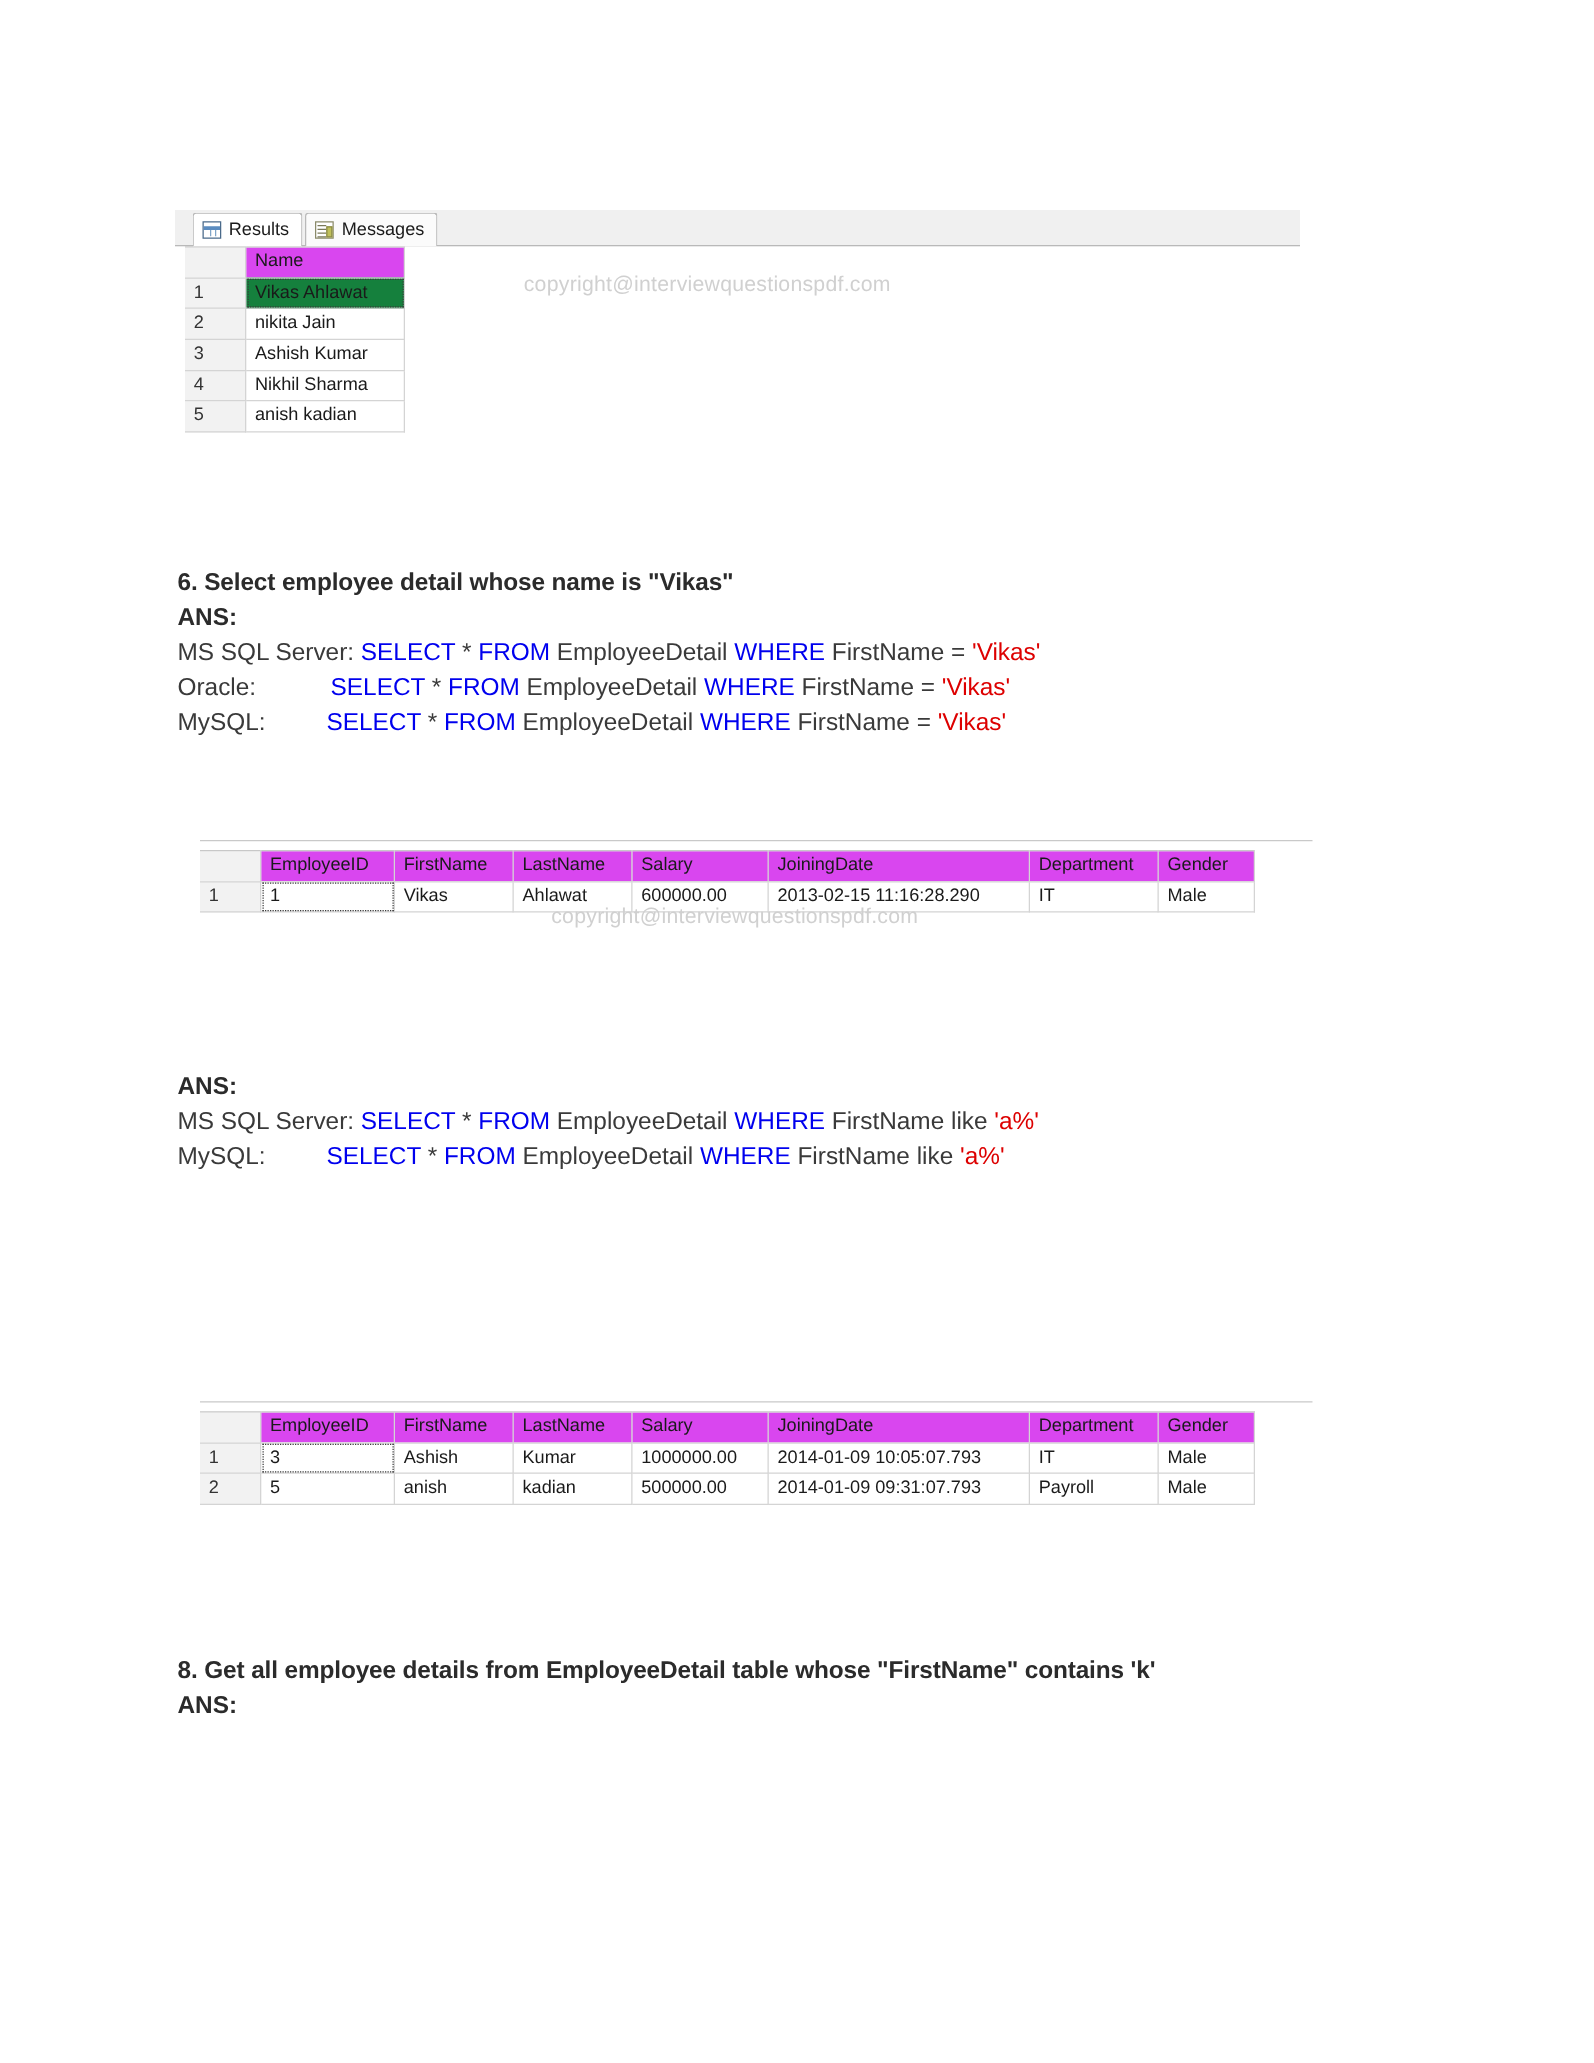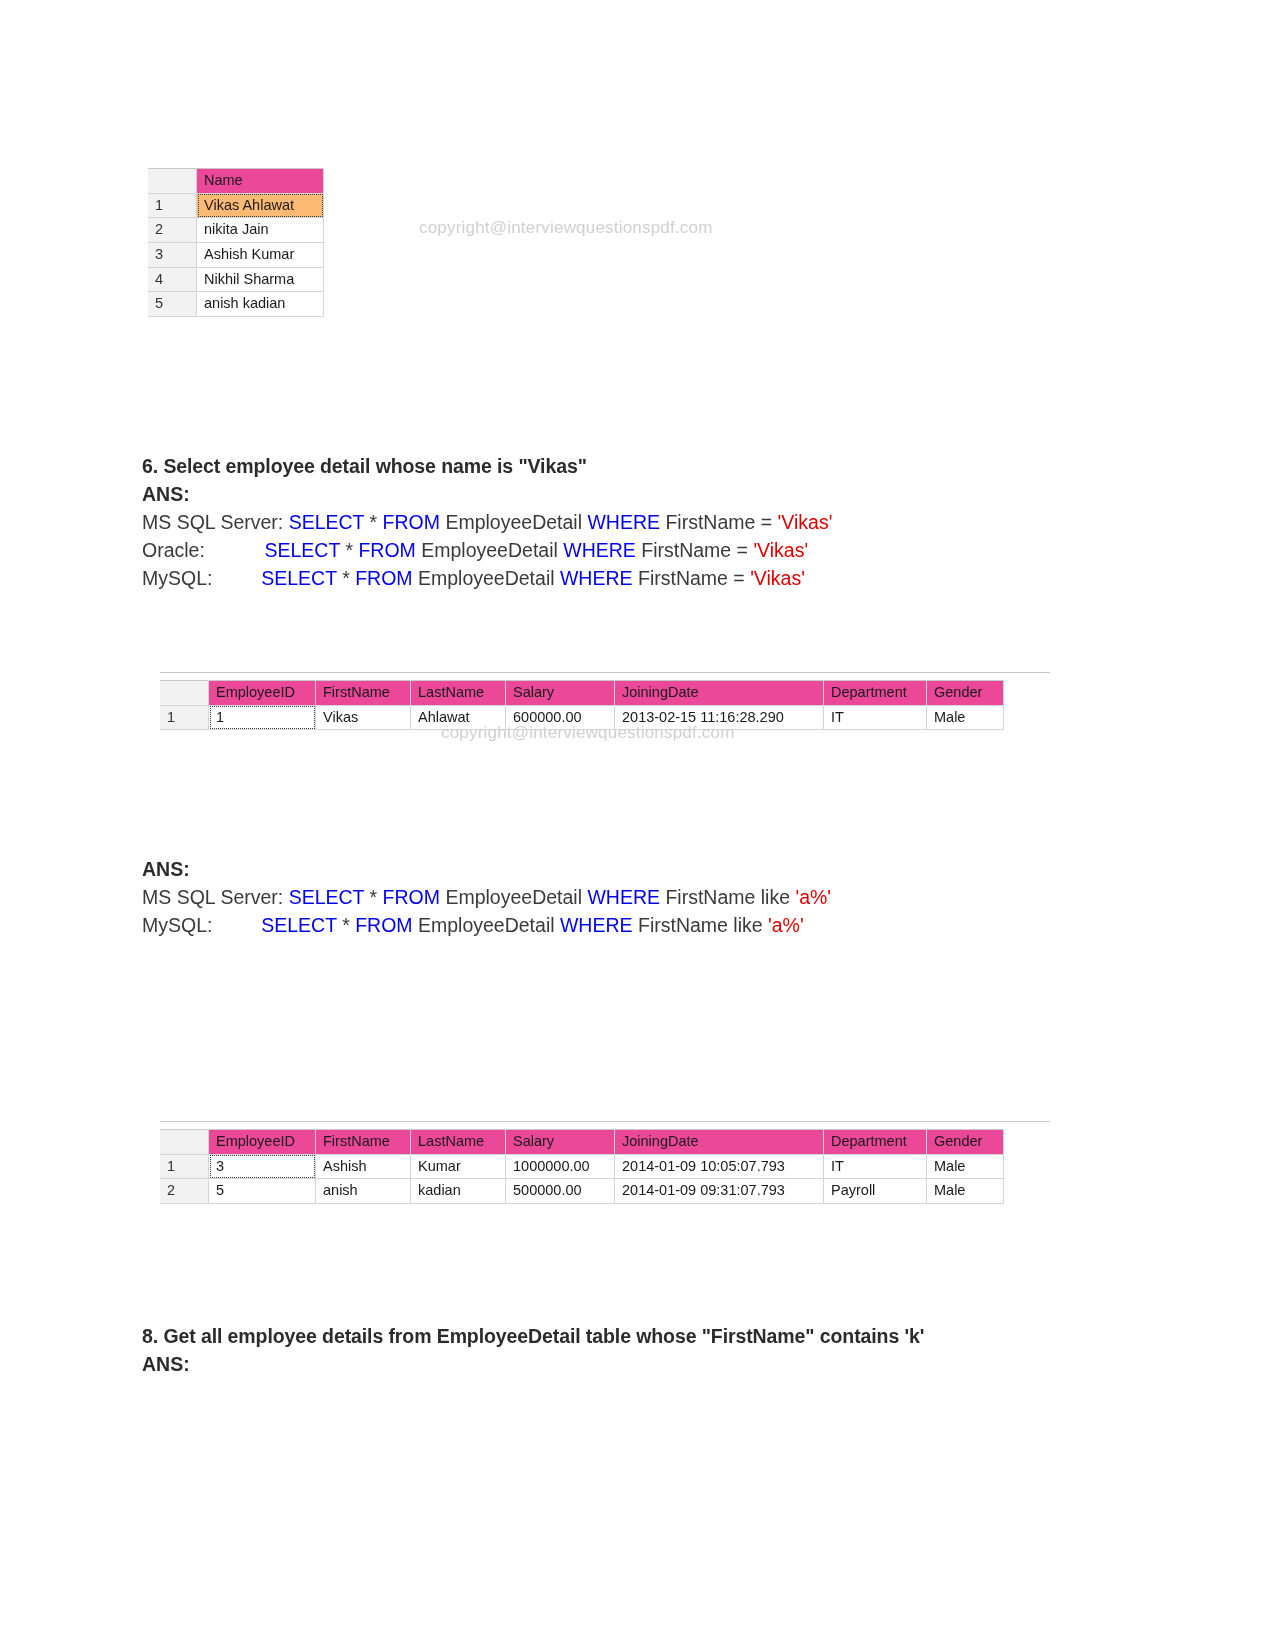--- a/index.html
+++ b/index.html
@@ -107,34 +107,34 @@
   }
   .grid-table th, .grid-table td {
     border: 1px solid #d4d4d4;
     padding: 3px 7px 4px 7px;
     text-align: left;
     font-weight: normal;
     white-space: nowrap;
     line-height: 1.15;
   }
   .grid-table th {
-    background: #ec4899;
+    background: #d946ef;
     border-top: 1px solid #c8c8c8;
   }
   .grid-table td.rownum, .grid-table th.rownum {
     background: #f2f2f2;
     text-align: left;
     color: #333333;
     min-width: 34px;
     border-left: none;
   }
   .grid-table td.selected {
     outline: 1px dotted #3a3a3a;
     outline-offset: -2px;
-    background: #fdba74;
+    background: #15803d;
   }
   .grid-table td.focuscell {
     outline: 1px dotted #3a3a3a;
     outline-offset: -2px;
     background: #ffffff;
   }
 
   .watermark {
     position: absolute;
     color: #d0d0d0;
@@ -169,20 +169,30 @@
   .kw { color: #0000ee; }
   .lit { color: #dd0000; }
   .dbname { display: inline-block; }
 </style>
 </head>
 <body>
 
 <div class="page">
 
   <div class="ssms" style="left:140px; top:168px; width:900px;">
+    <div class="ssms-tabstrip">
+      <div class="ssms-tab">
+        <span class="tab-ico grid"></span>
+        <span>Results</span>
+      </div>
+      <div class="ssms-tab inactive">
+        <span class="tab-ico msg"></span>
+        <span>Messages</span>
+      </div>
+    </div>
 
     <table class="grid-table" style="margin-top:0px; margin-left:8px;">
       <tbody>
           <tr>
         <th class="rownum"></th>
         <th style="min-width:112px;">Name</th>
       </tr>
       <tr>
         <td class="rownum">1</td>
         <td class="selected">Vikas Ahlawat</td>

